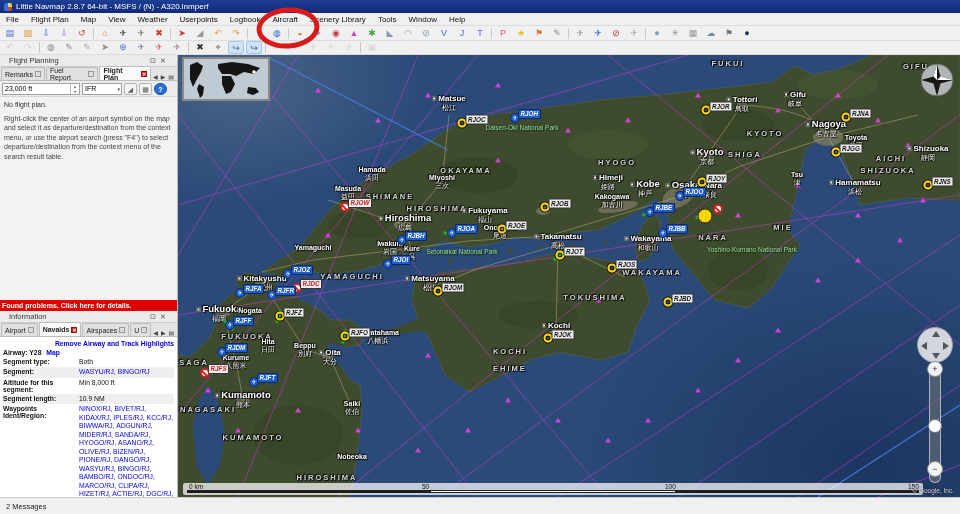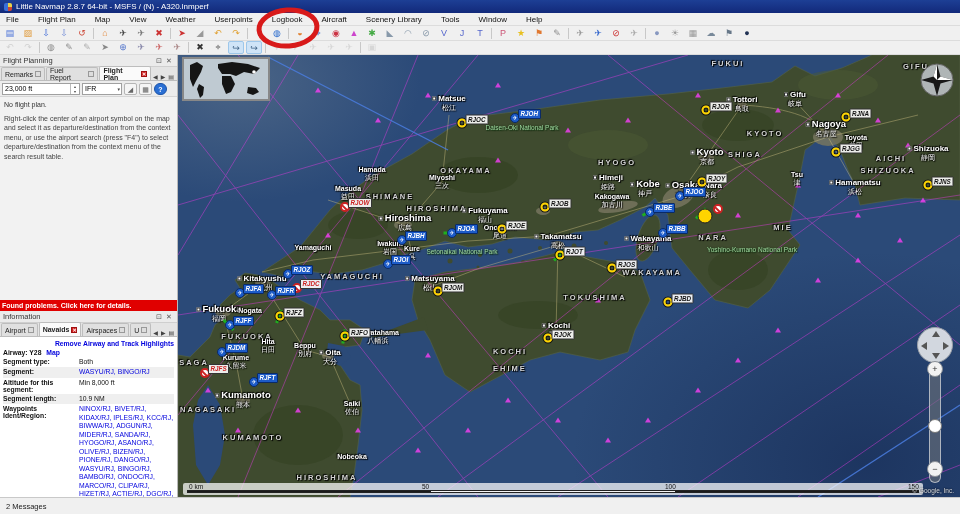--- a/index.html
+++ b/index.html
@@ -7,36 +7,36 @@
     font-family:"Liberation Sans", sans-serif; }
   .app { position:relative; width:960px; height:396px; background:#f0f0f0; }
 
   
   .titlebar { position:absolute; left:0; top:0; width:960px; height:13px;
     background:linear-gradient(#1d3f95,#12297a); color:#fff; font-size:8px;
     display:flex; align-items:center; padding:0 4px; }
   .appicon { width:8px; height:8px; border-radius:2px; margin-right:4px;
     background:conic-gradient(#e8d24a 0 25%, #cc4433 0 50%, #3a6fd8 0 100%); }
   .menubar { position:absolute; left:0; top:13px; width:960px; height:13px;
-    background:#f0f0f0; border-bottom:1px solid #dcdcdc; display:flex; align-items:center;gap:7px; }
+    background:#f0f0f0; border-bottom:1px solid #dcdcdc; display:flex; align-items:center; }
   .menu-item { font-size:8px; color:#111; padding:0 6px; height:13px; line-height:13px; }
   .toolbar { position:absolute; left:0; width:960px; height:15px; background:#f0f0f0;
     display:flex; align-items:center; padding-left:2px; border-bottom:1px solid #dcdcdc; }
   #toolbar1 { top:26px; } #toolbar2 { top:41px; height:14px; }
   .tbtn { width:16px; height:13px; margin-right:2px; border-radius:2px; font-size:9px;
     line-height:13px; text-align:center; background:transparent; cursor:default; }
   .tbtn.pressed { background:#cfe4f7; border:1px solid #9ec7ea; }
   .tbtn.dim { opacity:.45; }
   .tsep { width:1px; height:11px; background:#c8c8c8; margin:0 3px 0 1px; }
 
   
   .dockcol { position:absolute; left:0; top:55px; width:178px; height:442px;
     background:#f0f0f0; border-right:1px solid #b9b9b9; }
   .dock-title { height:12px; background:#ebebeb; border-bottom:1px solid #cfcfcf;
-    display:flex; align-items:center; padding:0 3px; font-size:7.5px; color:#333; }
+    display:flex; align-items:center; padding:0 9px; font-size:7.5px; color:#333; }
   .dock-title .sp { flex:1; }
   .dt-btn { font-size:7px; color:#555; width:10px; text-align:center; }
   .tabbar { height:14px; background:#e4e4e4; display:flex; align-items:flex-end;
     border-bottom:1px solid #bdbdbd; padding-left:1px; }
   .tab { height:13px; font-size:7px; color:#222; background:#e0e0e0;
     border:1px solid #bdbdbd; border-bottom:none; border-radius:2px 2px 0 0;
     padding:0 3px; display:flex; align-items:center; gap:2px; margin-right:1px; }
   .tab.active { background:#fafafa; height:14px; font-weight:bold; }
   .tabicon { width:6px; height:6px; border:1px solid #999; background:#ddd;
     display:inline-block; font-size:5px; line-height:5px; color:#fff; text-align:center; }

